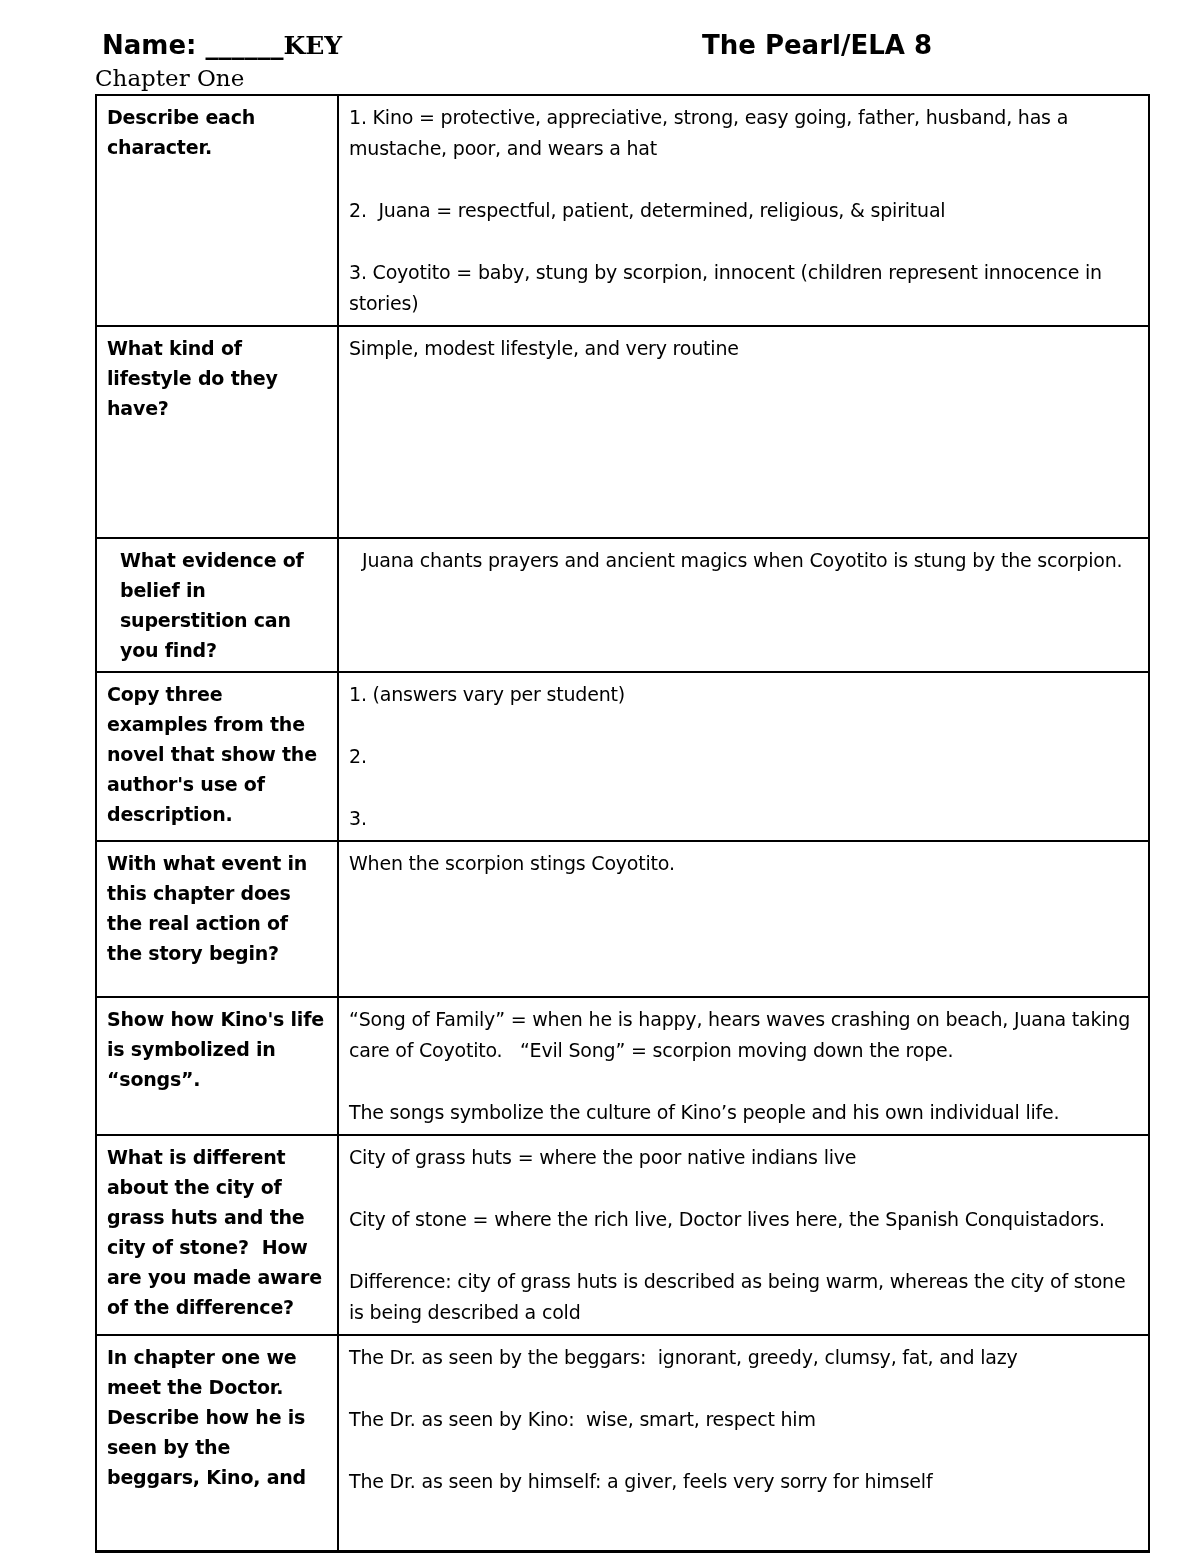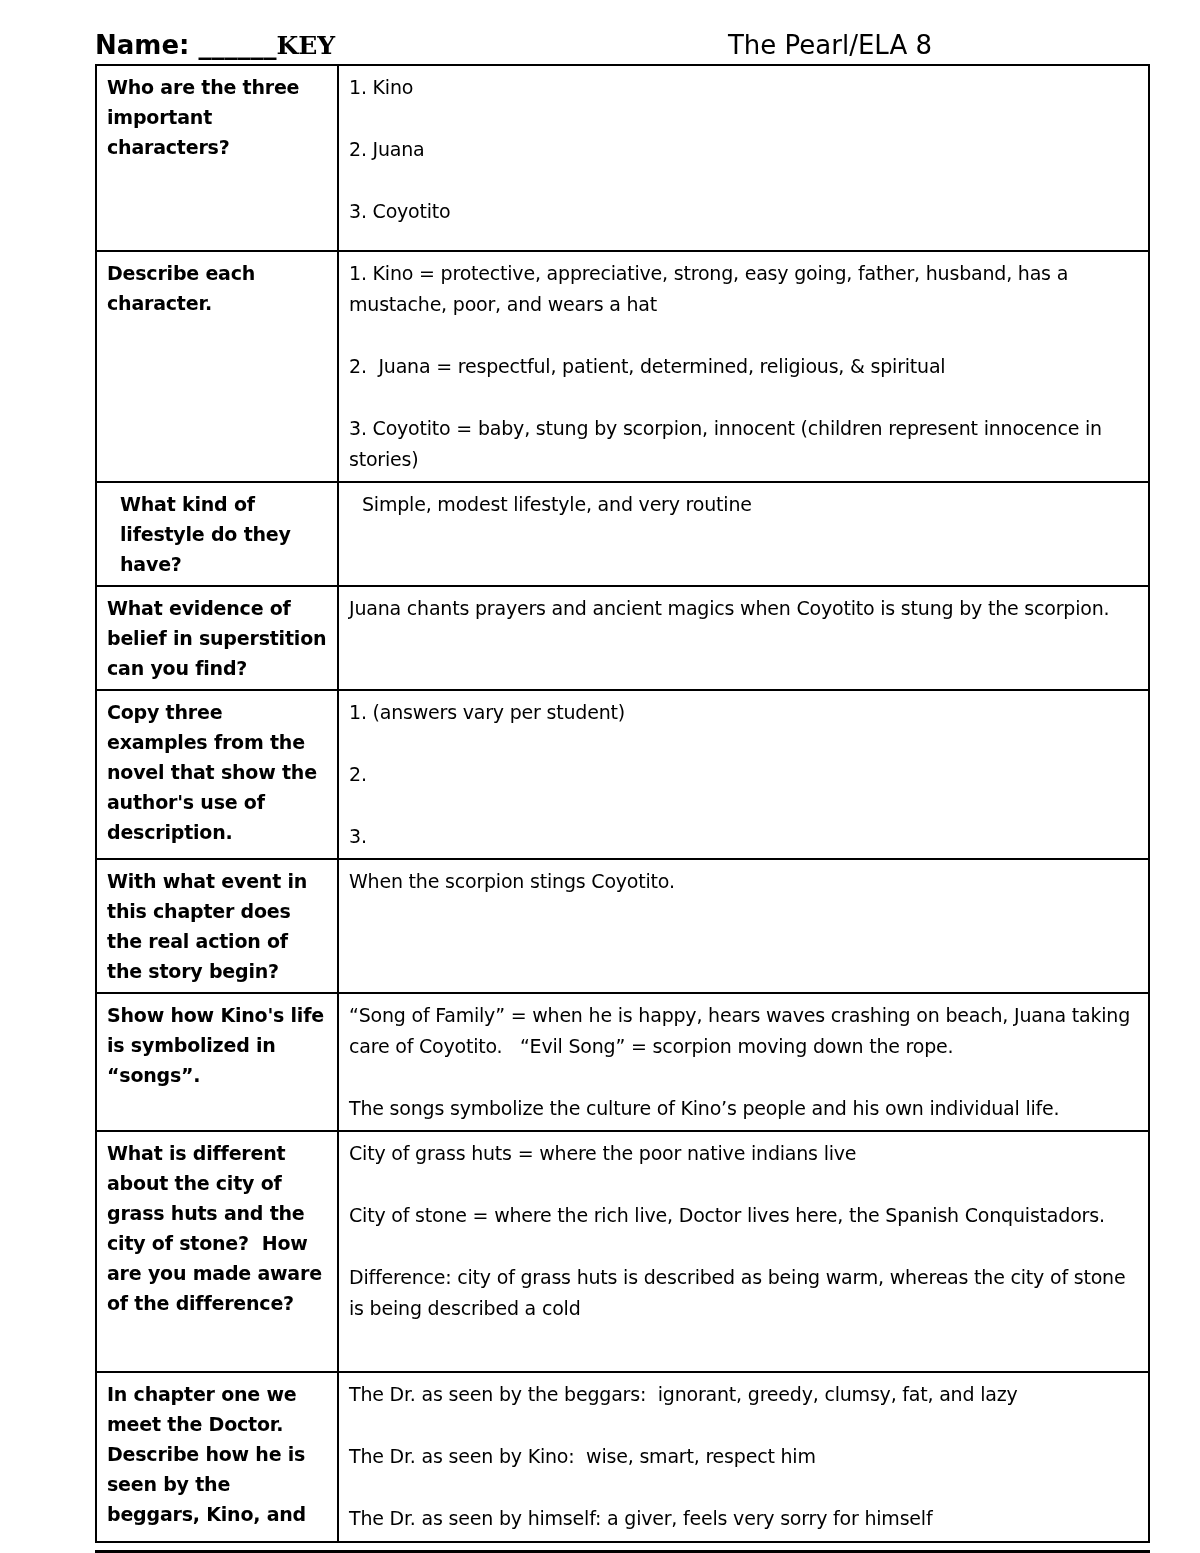--- a/index.html
+++ b/index.html
@@ -27,29 +27,30 @@
     justify-content: space-between;
     align-items: baseline;
     width: 1055px;
   }
   .name-group {
     font-family: "DejaVu Sans", sans-serif;
     font-weight: bold;
     font-size: 26px;
     line-height: 30px;
     white-space: pre;
+    margin-left: 7px;
   }
   .name-value {
     font-family: "DejaVu Serif", serif;
     font-weight: bold;
     font-size: 25px;
   }
   .course-title {
     font-family: "DejaVu Sans", sans-serif;
-    font-weight: normal;
+    font-weight: bold;
     font-size: 26px;
     line-height: 30px;
     margin-right: 218px;
   }
   .chapter-title {
     font-family: "DejaVu Serif", serif;
     font-size: 23px;
     line-height: 26px;
     margin-top: 4px;
   }
@@ -104,33 +105,24 @@
   }
 </style>
 </head>
 <body>
 
 <div class="page">
   <div class="header-line">
     <div class="name-group"><span>Name: </span><span>______</span><span class="name-value">KEY</span></div>
     <div class="course-title">The Pearl/ELA 8</div>
   </div>
+  <div class="chapter-title">Chapter One</div>
 
   <table class="qa">
     <tbody>
-        <tr>
-          <td class="q">
-            <p>Who are the three important characters?</p>
-          </td>
-          <td class="a">
-            <p>1. Kino</p>
-            <p>2. Juana</p>
-            <p>3. Coyotito</p>
-          </td>
-        </tr>
         <tr>
           <td class="q">
             <p>Describe each character.</p>
           </td>
           <td class="a">
             <p>1. Kino = protective, appreciative, strong, easy going, father, husband, has a mustache, poor, and wears a hat</p>
             <p>2.  Juana = respectful, patient, determined, religious, &amp; spiritual</p>
             <p>3. Coyotito = baby, stung by scorpion, innocent (children represent innocence in stories)</p>
           </td>
         </tr>

